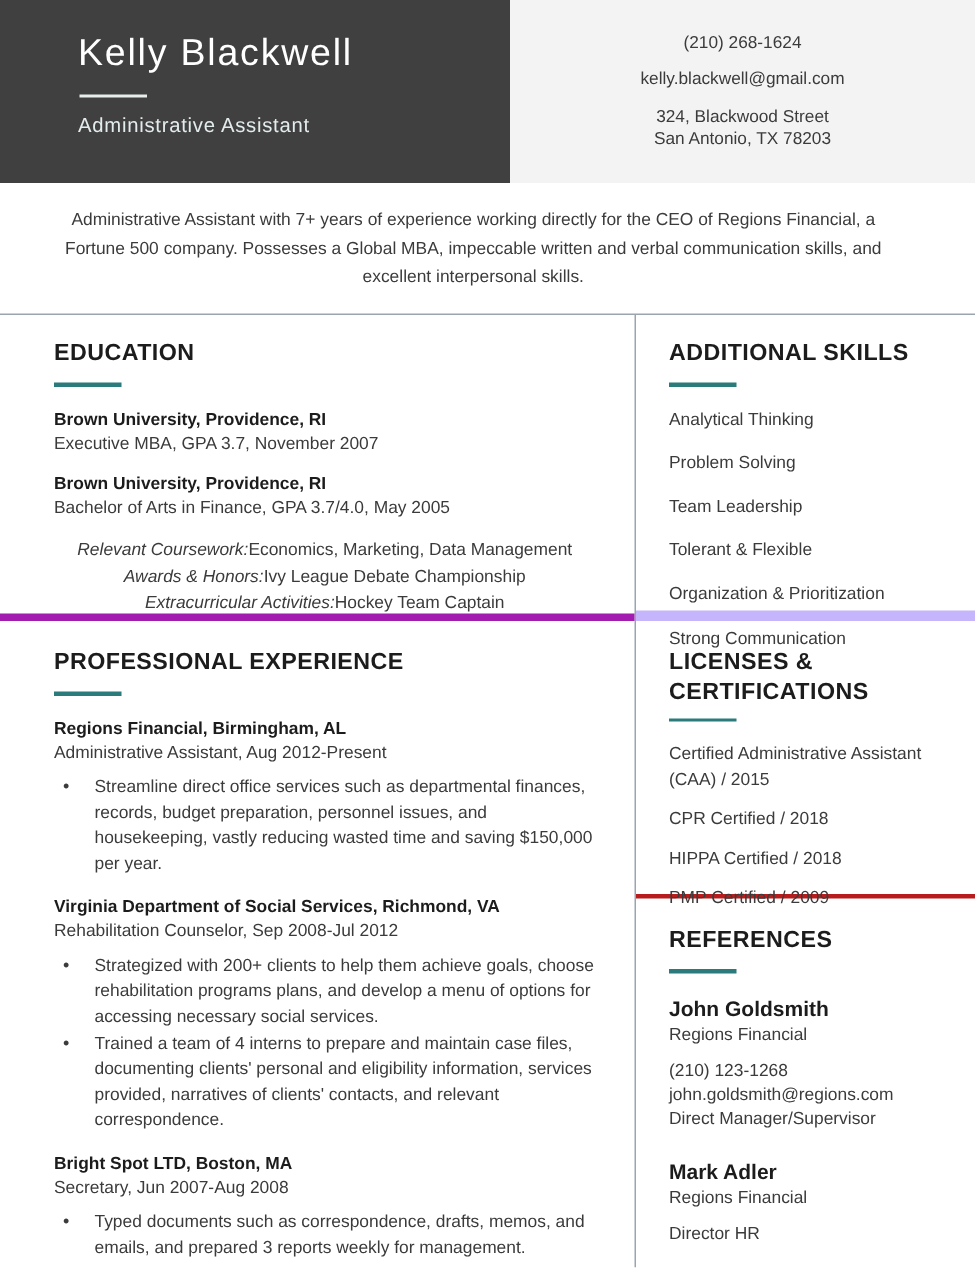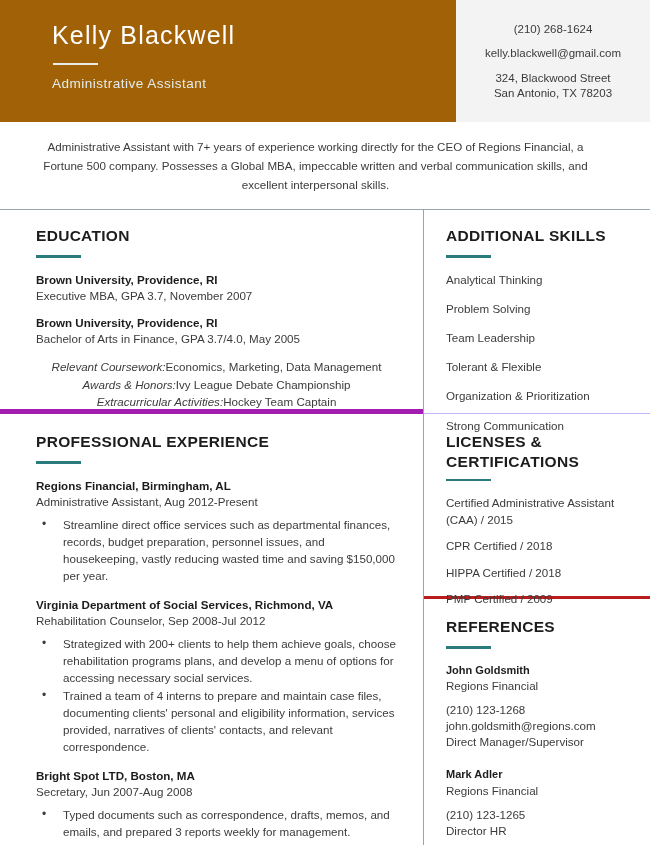--- a/index.html
+++ b/index.html
@@ -21,22 +21,22 @@
     color: #333333;
   }
 
   
   .header {
     display: flex;
     width: 100%;
     height: 122px;
   }
   .header-left {
-    width: 456px;
-    background: #a16207;
+    width: 340px;
+    background: #404040;
     box-sizing: border-box;
     padding: 22px 0 0 52px;
   }
   .cand-name {
     font-size: 25px;
     font-weight: 400;
     letter-spacing: 1.2px;
     color: #ffffff;
     line-height: 1.1;
     margin: 0;
@@ -101,21 +101,21 @@
   .col-right {
     flex: 1;
     box-sizing: border-box;
   }
 
   .block {
     box-sizing: border-box;
   }
   .block.edu      { padding: 16px 26px 0 36px; height: 204px; border-bottom: 5px solid #a21caf; }
   .block.exp      { padding: 18px 26px 0 36px; }
-  .block.skills   { padding: 16px 20px 0 22px; height: 204px; border-bottom: 1px solid #c4b5fd; }
+  .block.skills   { padding: 16px 20px 0 22px; height: 204px; border-bottom: 7px solid #c4b5fd; }
   .block.lic      { padding: 18px 20px 0 22px; height: 185px; border-bottom: 3px solid #b91c1c; }
   .block.refs     { padding: 18px 20px 0 22px; }
 
   .sec-title {
     font-size: 15.5px;
     font-weight: bold;
     letter-spacing: 0.3px;
     color: #1c1c1c;
     margin: 0;
     line-height: 1.27;
@@ -193,21 +193,21 @@
     color: #3b3b3b;
     line-height: 1.42;
     margin-bottom: 10px;
   }
   .lic-item:last-child { margin-bottom: 0; }
 
   
   .ref { margin-bottom: 18px; }
   .ref:last-child { margin-bottom: 0; }
   .ref-name {
-    font-size: 11px;
+    font-size: 14px;
     font-weight: bold;
     color: #1c1c1c;
     line-height: 1.4;
   }
   .ref-company {
     font-size: 11.6px;
     color: #3b3b3b;
     line-height: 1.4;
     margin-bottom: 8px;
   }
@@ -336,20 +336,19 @@
           <div class="ref-name">John Goldsmith</div>
           <div class="ref-company">Regions Financial</div>
           <div class="ref-line">(210) 123-1268</div>
           <div class="ref-line">john.goldsmith@regions.com</div>
           <div class="ref-line">Direct Manager/Supervisor</div>
         </div>
 
         <div class="ref">
           <div class="ref-name">Mark Adler</div>
           <div class="ref-company">Regions Financial</div>
-          <div class="ref-line">(210) 123-1265</div>
           <div class="ref-line">Director HR</div>
         </div>
       </div>
 
     </div>
   </div>
 </div>
 
 </body></html>

